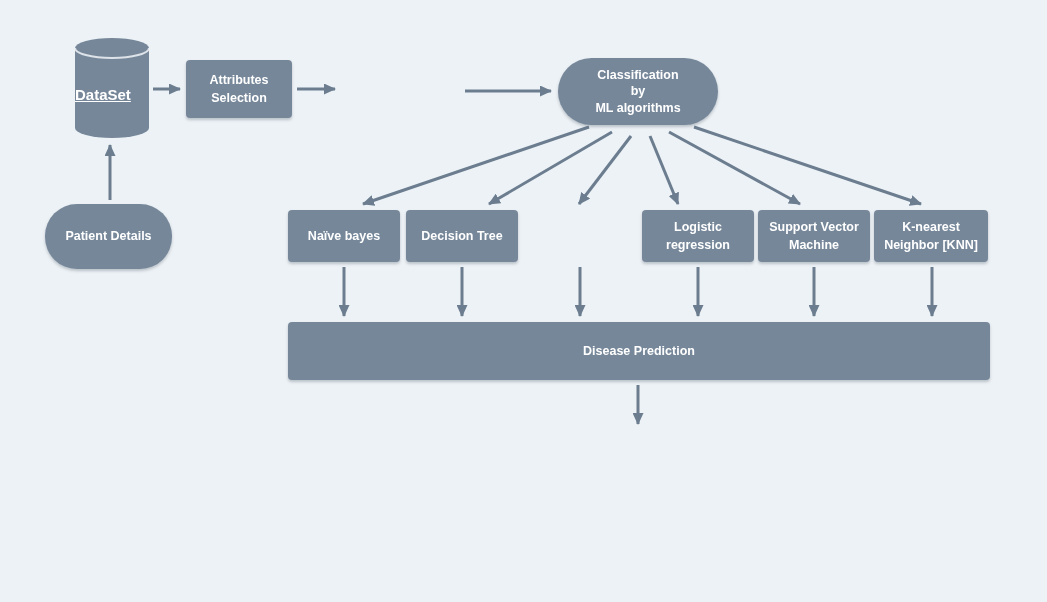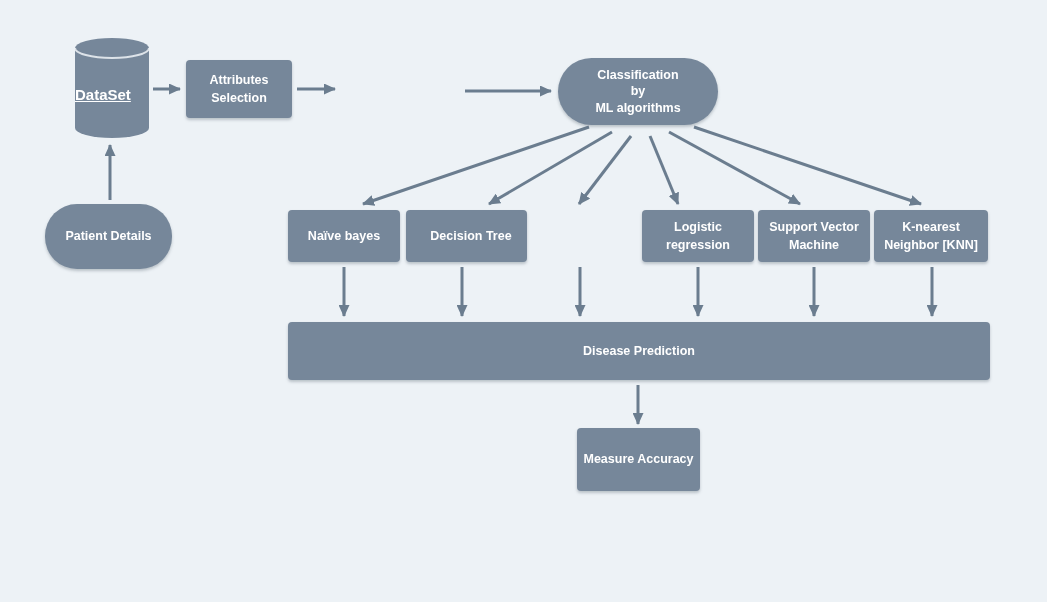--- a/index.html
+++ b/index.html
@@ -45,21 +45,21 @@
   .fillnode{fill:var(--node-fill,#76879A);}
   .rim{stroke:var(--cylinder-rim,#dde3e9);stroke-width:2;fill:none;}
   .cyl-label{
     position:absolute;left:0;top:48%;width:100%;
     text-align:left;color:var(--node-text,#fff);
     font-weight:bold;font-size:15px;text-decoration:underline;
   }
   
   .alg{top:210px;width:112px;height:52px;}
   #alg-0{left:288px;}
-  #alg-1{left:406px;padding-left:9px;}
+  #alg-1{left:406px;}
   #alg-2{left:524px;}
   #alg-3{left:642px;}
   #alg-4{left:758px;}
   #alg-5{left:874px;width:114px;}
   
   #n-disease{left:288px;top:322px;width:702px;height:58px;}
   #n-accuracy{left:577px;top:428px;width:123px;height:63px;}
   
   #caption{
     position:absolute;left:500px;top:553px;transform:translateX(-50%);
@@ -122,16 +122,15 @@
   <div id="alg-0" class="node rect alg">Naïve bayes</div>
   <div id="alg-1" class="node rect alg">Decision Tree</div>
   <div id="alg-3" class="node rect alg">Logistic
 regression</div>
   <div id="alg-4" class="node rect alg">Support Vector
 Machine</div>
   <div id="alg-5" class="node rect alg">K-nearest
 Neighbor [KNN]</div>
 
   <div id="n-disease" class="node rect">Disease Prediction</div>
-  <div id="n-accuracy" class="node rect">Measure Accuracy</div>
 
 
 </div>
 
 </body></html>

